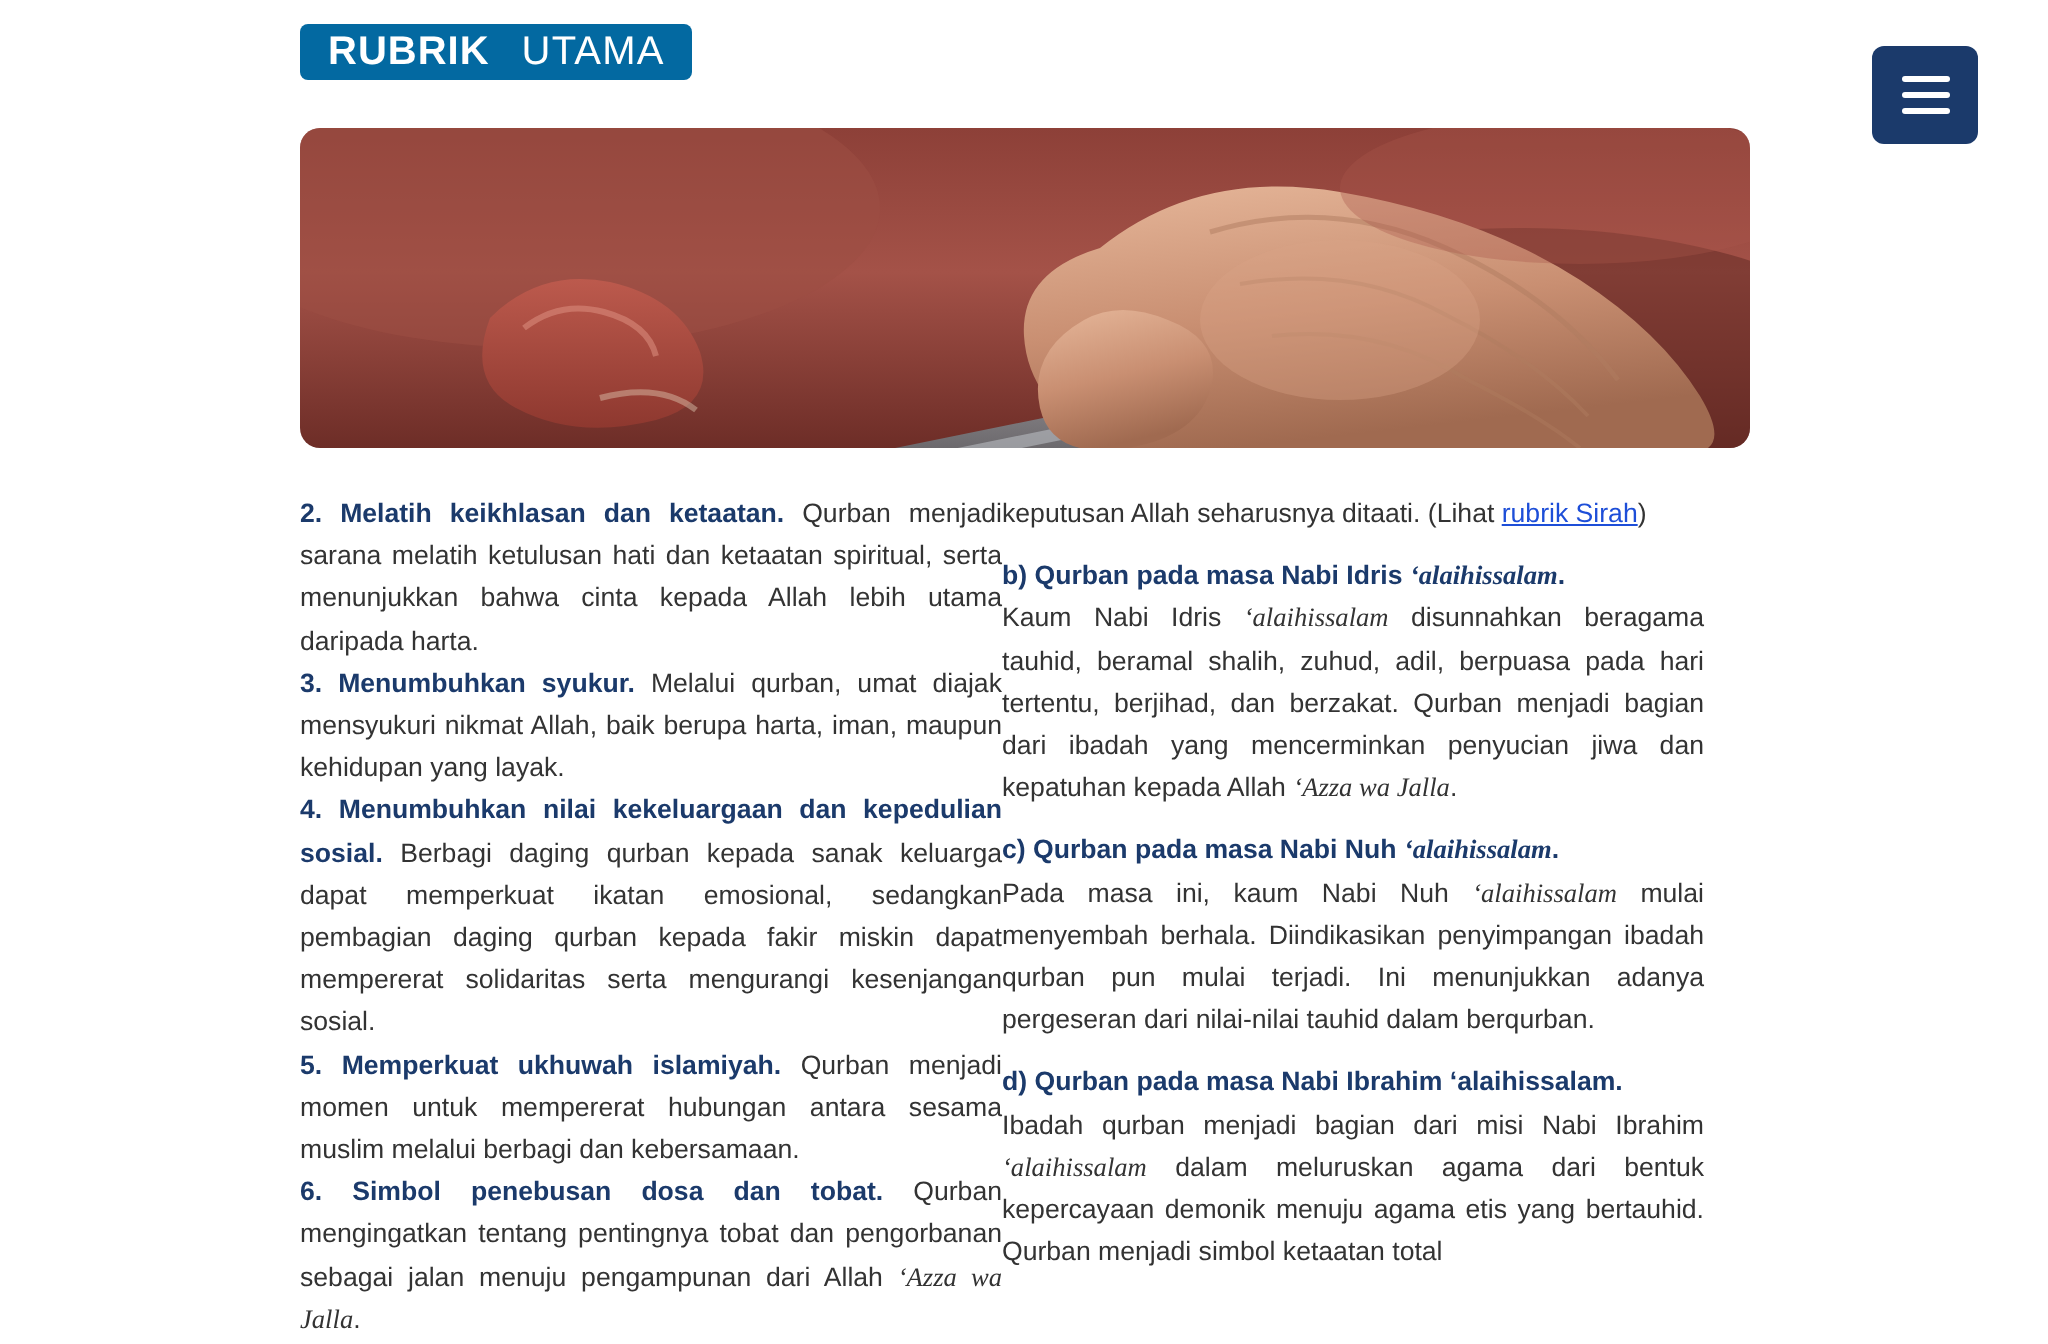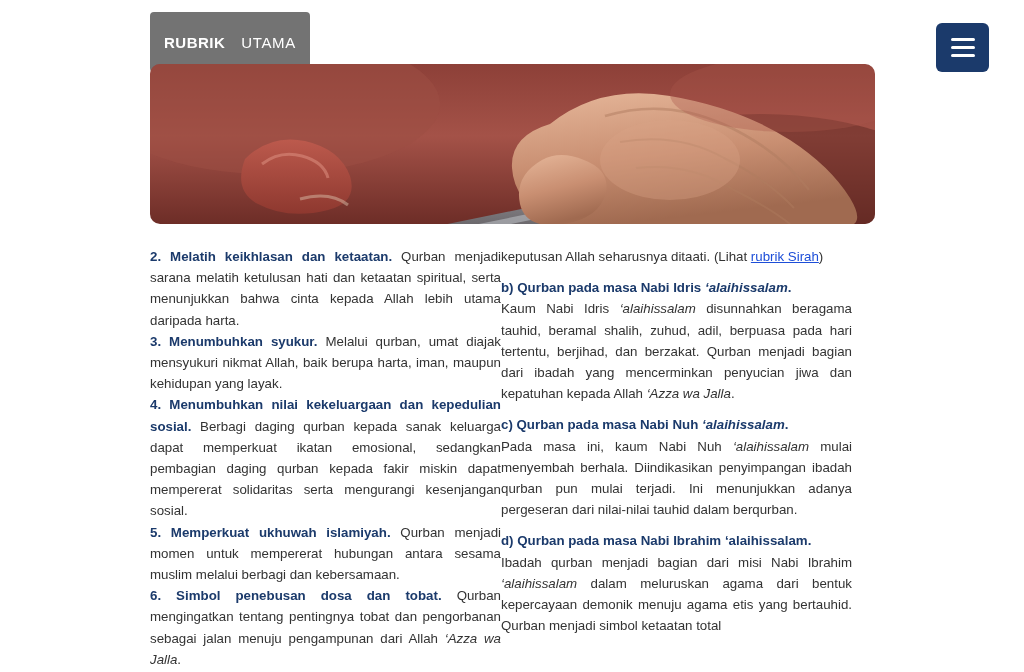--- a/index.html
+++ b/index.html
@@ -22,27 +22,27 @@
     top: 0;
     left: 0;
     width: 1024px;
     height: 60px;
   }
   .logo {
     position: absolute;
     left: 150px;
     top: 12px;
     height: 28px;
-    padding: 16px 14px;
-    background: #737373;
+    padding: 0 14px;
+    background: #0369a1;
     border-radius: 4px;
     display: flex;
     align-items: center;
     color: #ffffff;
-    font-size: 15px;
+    font-size: 20px;
     letter-spacing: 0.5px;
     font-weight: 700;
   }
   .logo .logo-light {
     font-weight: 400;
     margin-left: 16px;
     letter-spacing: 0.6px;
   }
   .menu-button {
     position: absolute;
@@ -106,20 +106,21 @@
   .lead {
     color: #1b3a6b;
     font-weight: 700;
   }
   .sub-head {
     color: #1b3a6b;
     font-weight: 700;
   }
   .it {
     font-style: italic;
+    font-family: Liberation Serif, serif;
   }
   .link {
     color: #1d4ed8;
     text-decoration: underline;
     cursor: pointer;
   }
 </style>
 </head>
 <body>
 

